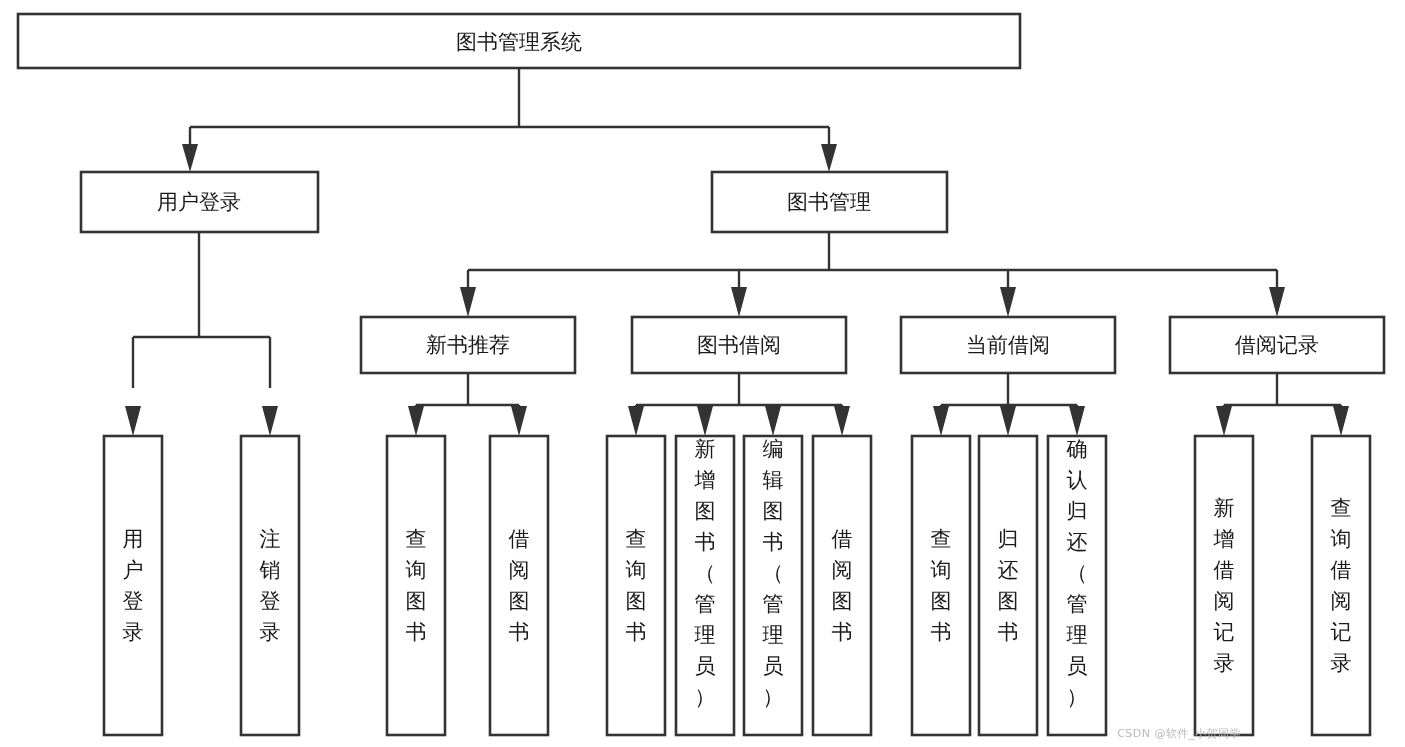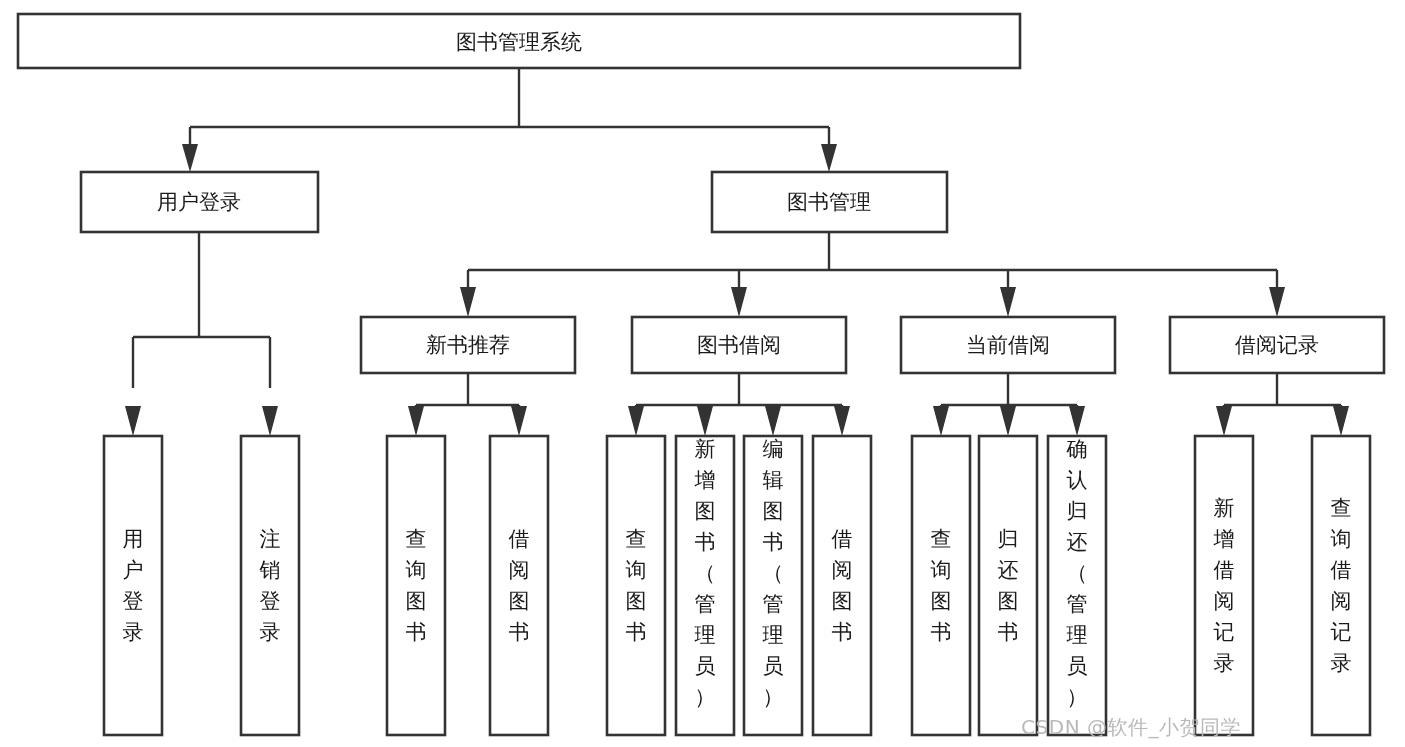--- a/index.html
+++ b/index.html
@@ -56,21 +56,21 @@
     fill: #1a1a1a;
     font-family: "DejaVu Sans", "Liberation Sans", sans-serif;
     font-size: 21px;
     text-anchor: middle;
   }
   .watermark {
     position: absolute;
     right: 8px;
     bottom: 6px;
     font-family: "DejaVu Sans", "Liberation Sans", sans-serif;
-    font-size: 20px;
+    font-size: 11px;
     color: #b9b9b9;
     letter-spacing: 0.5px;
     white-space: nowrap;
     pointer-events: none;
     user-select: none;
   }
 </style>
 </head>
 <body>
 

